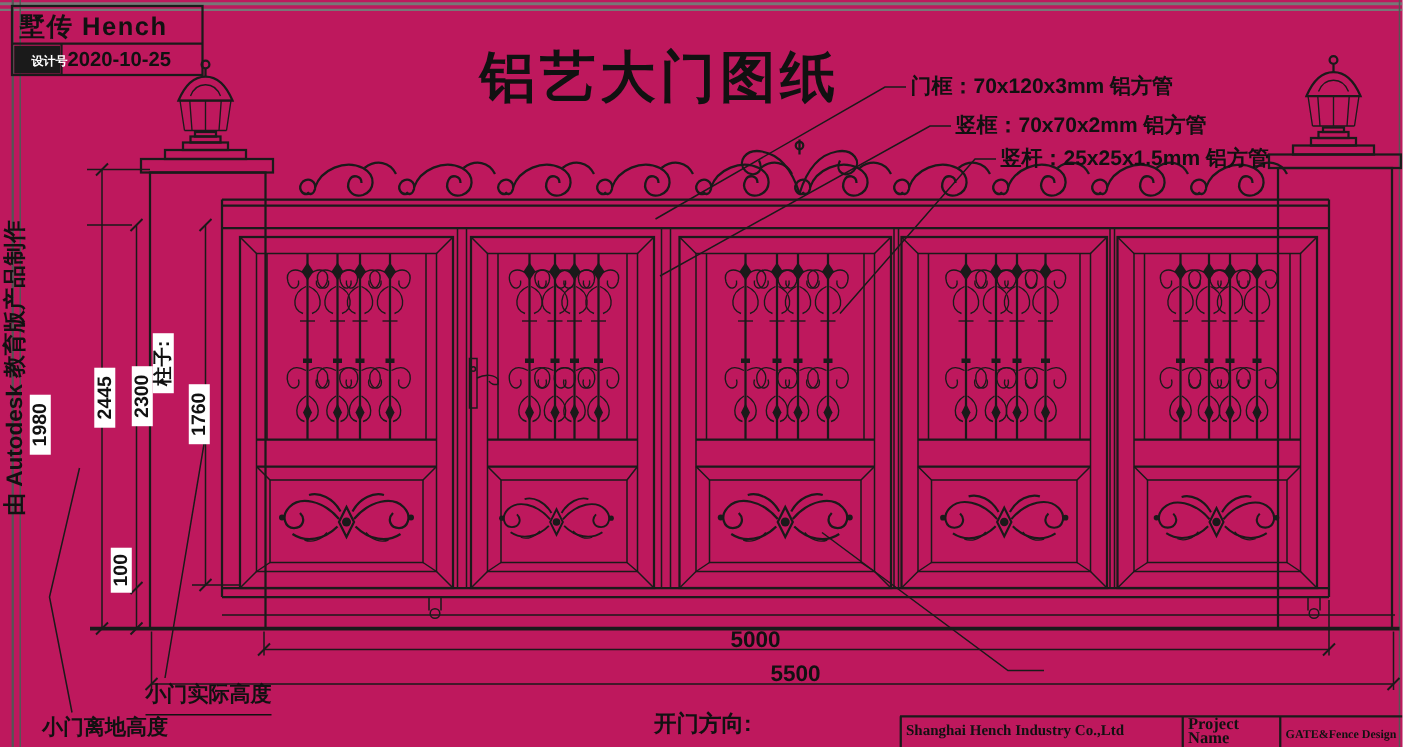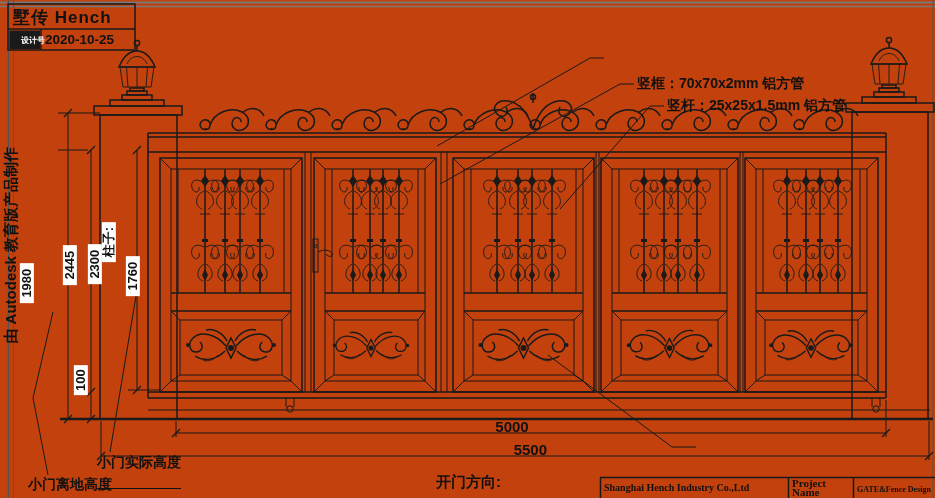--- a/index.html
+++ b/index.html
@@ -1,22 +1,22 @@
 <!DOCTYPE html>
 <html><head>
 <meta charset="utf-8">
 <style>
   html,body{margin:0;padding:0;background:#e8e8e8;}
-  #sheet{position:relative;width:935px;height:498px;background:#c2410c;overflow:hidden;
+  #sheet{position:relative;width:935px;height:498px;background:#be185d;overflow:hidden;
          font-family:"Liberation Sans",sans-serif;color:#111;}
   #linework{position:absolute;left:0;top:0;}
   .txt{position:absolute;white-space:nowrap;color:#111;}
   .b{font-weight:bold;}
   .rot{transform:rotate(-90deg);text-align:center;background:#fff;line-height:1.1;}
-  .und{border-bottom:1.6px solid #111;padding-bottom:16px;}
+  .und{border-bottom:1.6px solid #111;padding-bottom:4px;}
   .serif{font-family:"Liberation Serif",serif;}
   svg path,svg line,svg rect,svg circle{stroke:#1a1a1a;fill:none;}
   svg .f{fill:#1a1a1a;stroke:none;}
   svg .w1{stroke-width:1;} svg .w15{stroke-width:1.5;} svg .w2{stroke-width:2;}
   svg .thin{stroke-width:0.9;} svg .t{stroke-width:1.3;}
 </style>
 </head>
 <body>
 
 <div id="sheet">
@@ -251,34 +251,36 @@
 
     <g class="w15">
       <path d="M600,477.5 H935 M600.5,477.5 V498 M788.5,477.5 V498 M853.5,477.5 V498"></path>
     </g>
   </svg>
 
   <div class="txt b" style="left:13px;top:6px;font-size:17px;letter-spacing:1px;">墅传 Hench</div>
   <div class="txt b" style="left:10px;top:35px;width:46px;font-size:8px;color:#fff;text-align:center;">设计号</div>
   <div class="txt b" style="left:45px;top:32px;font-size:13.5px;">2020-10-25</div>
 
-
+  <div class="txt b" style="left:320px;top:27px;font-size:37px;letter-spacing:3px;">铝艺大门图纸</div>
+
+  <div class="txt b" style="left:607px;top:49px;font-size:14px;">门框：70x120x3mm 铝方管</div>
   <div class="txt b" style="left:637px;top:75px;font-size:14px;">竖框：70x70x2mm 铝方管</div>
   <div class="txt b" style="left:667px;top:97px;font-size:14px;text-align:right;">竖杆：25x25x1.5mm 铝方管</div>
 
   <div class="txt b rot" style="left:-139px;top:237px;width:300px;font-size:15px;background:transparent;">由 Autodesk 教育版产品制作</div>
 
   <div class="txt b rot" style="left:50px;top:258px;width:40px;font-size:13px;">2445</div>
   <div class="txt b rot" style="left:75px;top:257px;width:40px;font-size:13px;">2300</div>
   <div class="txt b rot" style="left:89px;top:235px;width:40px;font-size:13px;">柱子:</div>
   <div class="txt b rot" style="left:113px;top:269px;width:40px;font-size:13px;">1760</div>
   <div class="txt b rot" style="left:7px;top:276px;width:40px;font-size:13px;">1980</div>
   <div class="txt b rot" style="left:66px;top:373px;width:30px;font-size:13px;">100</div>
 
-  <div class="txt b" style="left:487px;top:418px;width:50px;text-align:center;font-size:15px;">5000</div>
+  <div class="txt b" style="left:487px;top:418px;width:50px;text-align:left;font-size:15px;">5000</div>
   <div class="txt b" style="left:497px;top:441px;width:50px;text-align:right;font-size:15px;">5500</div>
 
   <div class="txt b und" style="left:97px;top:454px;font-size:14px;">小门实际高度</div>
   <div class="txt b und" style="left:28px;top:476px;font-size:14px;">小门离地高度</div>
   <div class="txt b" style="left:388px;top:473px;font-size:15px;margin-left:48px;">开门方向:</div>
 
   <div class="txt b serif" style="left:604px;top:482px;width:182px;text-align:left;font-size:10px;">Shanghai Hench Industry Co.,Ltd</div>
   <div class="txt b serif" style="left:792px;top:479px;width:44px;font-size:11px;white-space:normal;line-height:9px;">Project Name</div>
   <div class="txt b serif" style="left:856px;top:485px;width:76px;text-align:center;font-size:8px;">GATE&amp;Fence Design</div>
 

